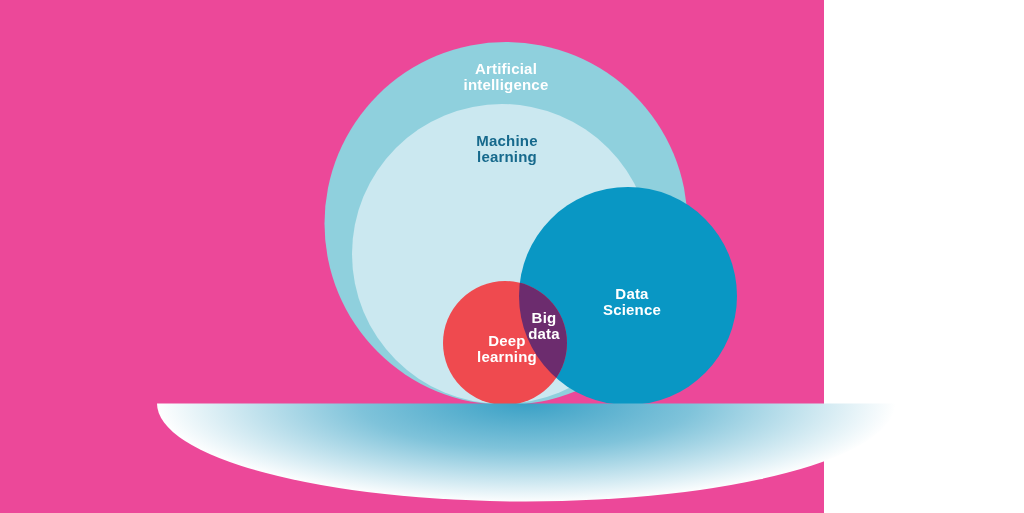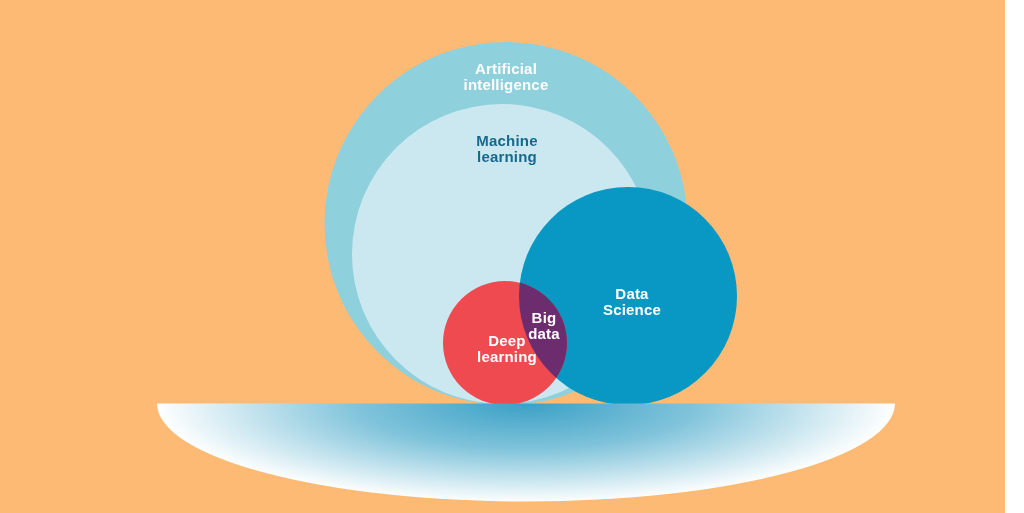--- a/index.html
+++ b/index.html
@@ -5,23 +5,23 @@
   html, body {
     margin: 0;
     padding: 0;
     background: #ffffff;
     width: 1024px;
     height: 513px;
     overflow: hidden;
   }
   .stage {
     position: relative;
-    width: 1005px;
+    width: 824px;
     height: 513px;
-    background: #fdba74;
+    background: #ec4899;
     text-decoration: underline;
   }
   svg { display: block; }
   .label {
     font-family: "Liberation Sans", "DejaVu Sans", sans-serif;
     font-weight: 700;
     font-size: 15px;
     text-anchor: middle;
     letter-spacing: 0.2px;
   }

